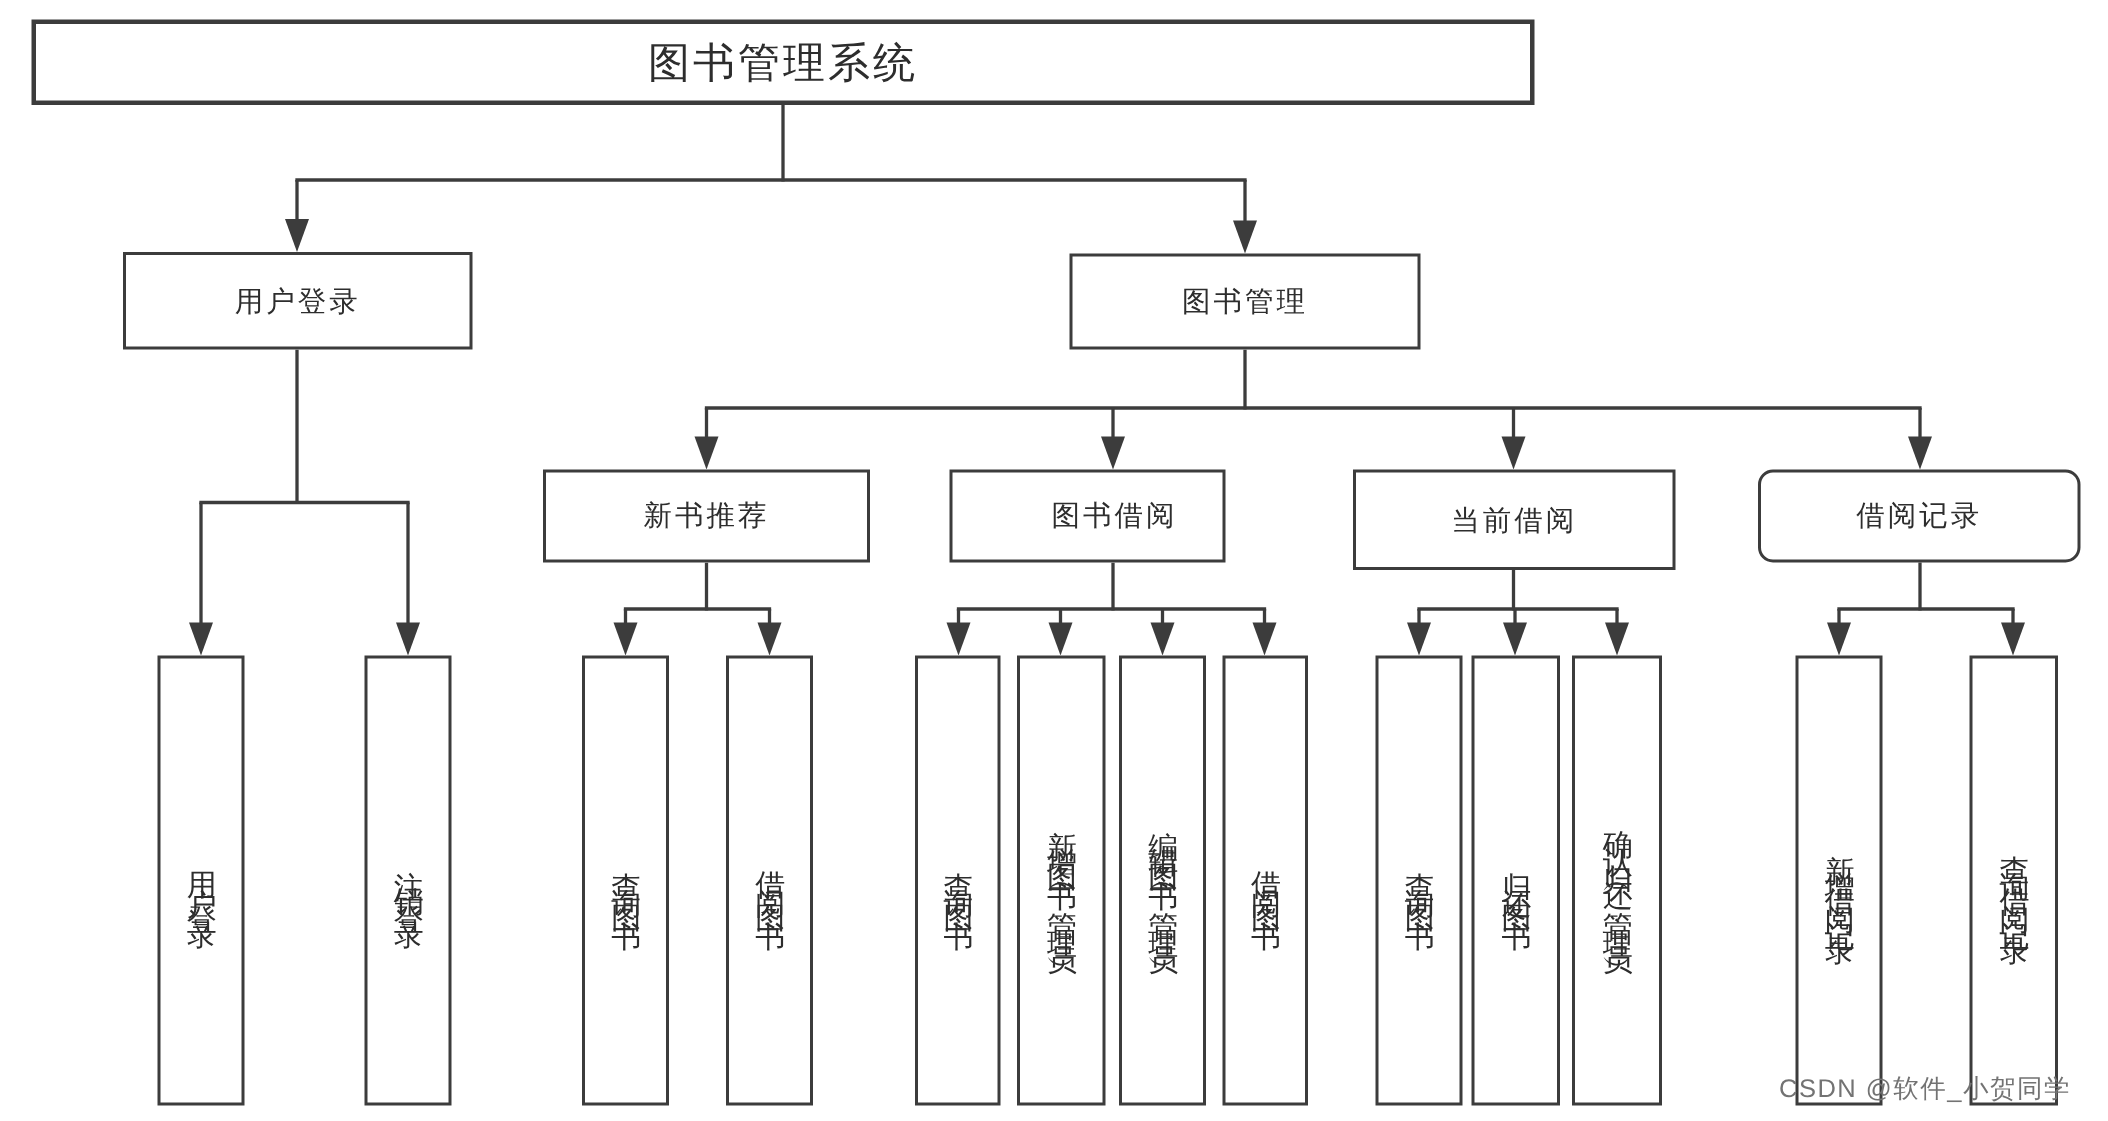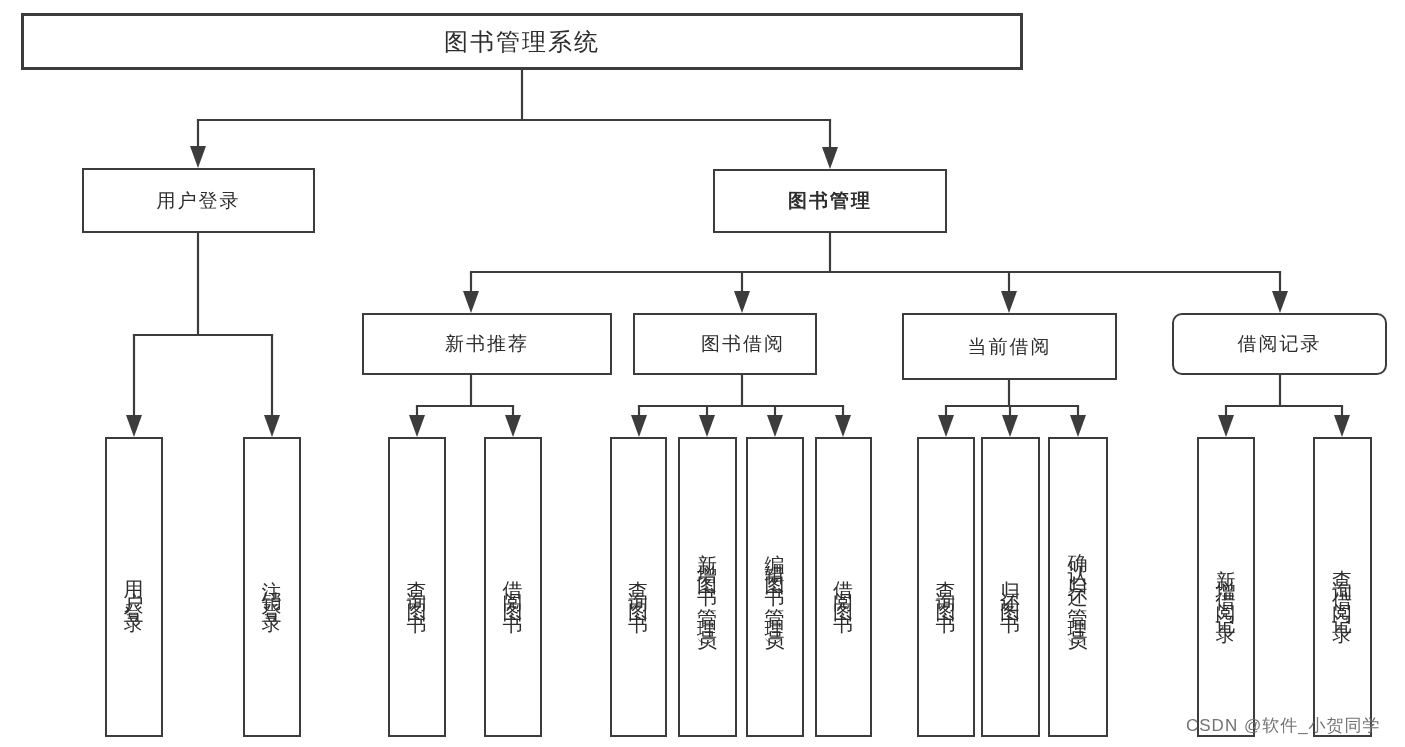--- a/index.html
+++ b/index.html
@@ -37,26 +37,26 @@
   }
   .leaf {
     writing-mode: vertical-rl;
     text-orientation: mixed;
     font-size: 20px;
     letter-spacing: 11px;
     white-space: normal;
     line-height: 1;
   }
   
-  #n-root      { left: 21px;   top: 13px;  width: 1002px; height: 57px; border-width: 3px; font-size: 24px; }
+  #n-root      { left: 21px;   top: 13px;  width: 1002px; height: 57px; border-width: 3px; font-size: 28px; }
   
   #n-user-login{ left: 82px;   top: 168px; width: 233px;  height: 65px; }
-  #n-book-mgmt { left: 713px;  top: 169px; width: 234px;  height: 64px; font-weight: bold; }
+  #n-book-mgmt { left: 713px;  top: 169px; width: 234px;  height: 64px; }
   
-  #n-new-rec   { left: 362px;  top: 313px; width: 250px;  height: 62px; }
+  #n-new-rec   { left: 362px;  top: 313px; width: 218px;  height: 62px; }
   #n-borrow    { left: 633px;  top: 313px; width: 184px;  height: 62px; padding-left: 36px; }
   #n-current   { left: 902px;  top: 313px; width: 215px;  height: 67px; }
   #n-records   { left: 1172px; top: 313px; width: 215px;  height: 62px; border-radius: 10px; }
   
   .leaf        { top: 437px;   height: 300px; width: 58px; }
   #l-user-login{ left: 105px; }
   #l-logout    { left: 243px; }
   #l-rec-query { left: 388px; }
   #l-rec-borrow{ left: 484px; }
   #l-bb-query  { left: 610px;  width: 57px; }

